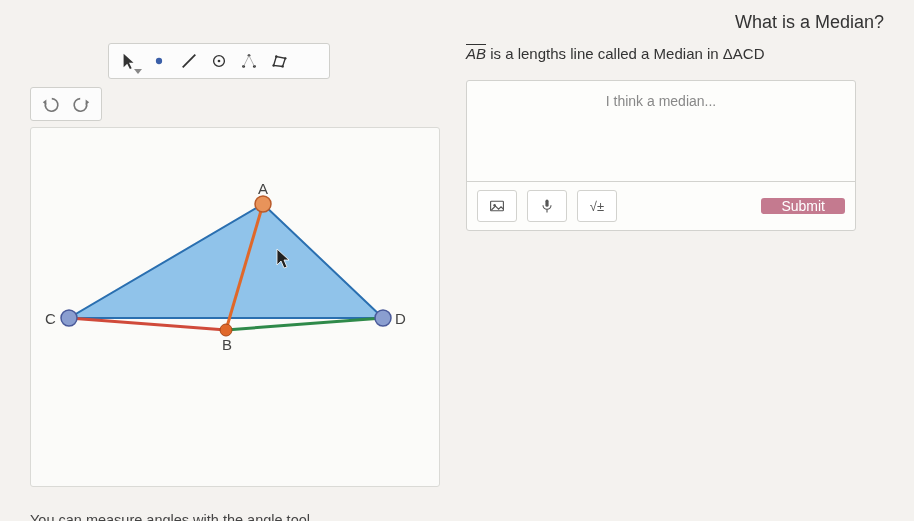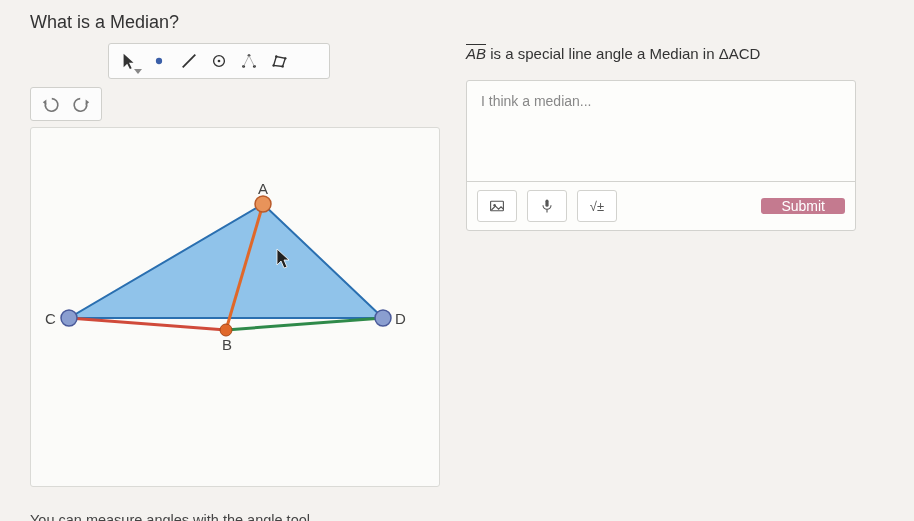--- a/index.html
+++ b/index.html
@@ -6,21 +6,21 @@
   body {
     font-family: -apple-system, BlinkMacSystemFont, "Segoe UI", Arial, sans-serif;
     background: #f4f2ef;
     color: #3a3a3a;
     width: 914px;
     height: 521px;
     overflow: hidden;
     padding: 8px 30px 0 30px;
   }
   .page-title {
-    text-align: left;
+    text-align: right;
     font-size: 18px;
     font-weight: 400;
     color: #333;
     margin: 4px 0 10px 0;
   }
   .columns {
     display: flex;
     gap: 26px;
   }
   .left-col { width: 410px; }
@@ -113,20 +113,21 @@
     width: 100%;
     height: 96px;
     border: none;
     resize: none;
     padding: 12px 14px;
     font-size: 14px;
     font-family: inherit;
     color: #15803d;
     background: transparent;
     outline: none;
+    text-align: center;
   }
   .answer-text::placeholder { color: #888; }
   .answer-footer {
     border-top: 1px solid #d2d2ce;
     padding: 8px 10px;
     display: flex;
     align-items: center;
     gap: 10px;
   }
   .footer-btn {
@@ -247,21 +248,21 @@
     </div>
 
     <div class="hints">
       <div>You can measure angles with the angle tool</div>
 
     </div>
   </div>
 
   <div class="right-col">
     <p class="intro-line">
-      <span class="overline">AB</span><span> is a special line angle a Median in ΔACD</span>
+      <span class="overline">AB</span><span> is a lengths line called a Median in ΔACD</span>
     </p>
 
 
     <div class="answer-box">
       <textarea class="answer-text" placeholder="I think a median..." style=""></textarea>
       <div class="answer-footer">
         <button class="footer-btn">
           <svg viewBox="0 0 20 20">
               <rect x="2" y="4" width="16" height="12" rx="1" fill="none" stroke="#555" stroke-width="1.4"></rect>
               <circle cx="7" cy="9" r="1.5" fill="#555"></circle>

